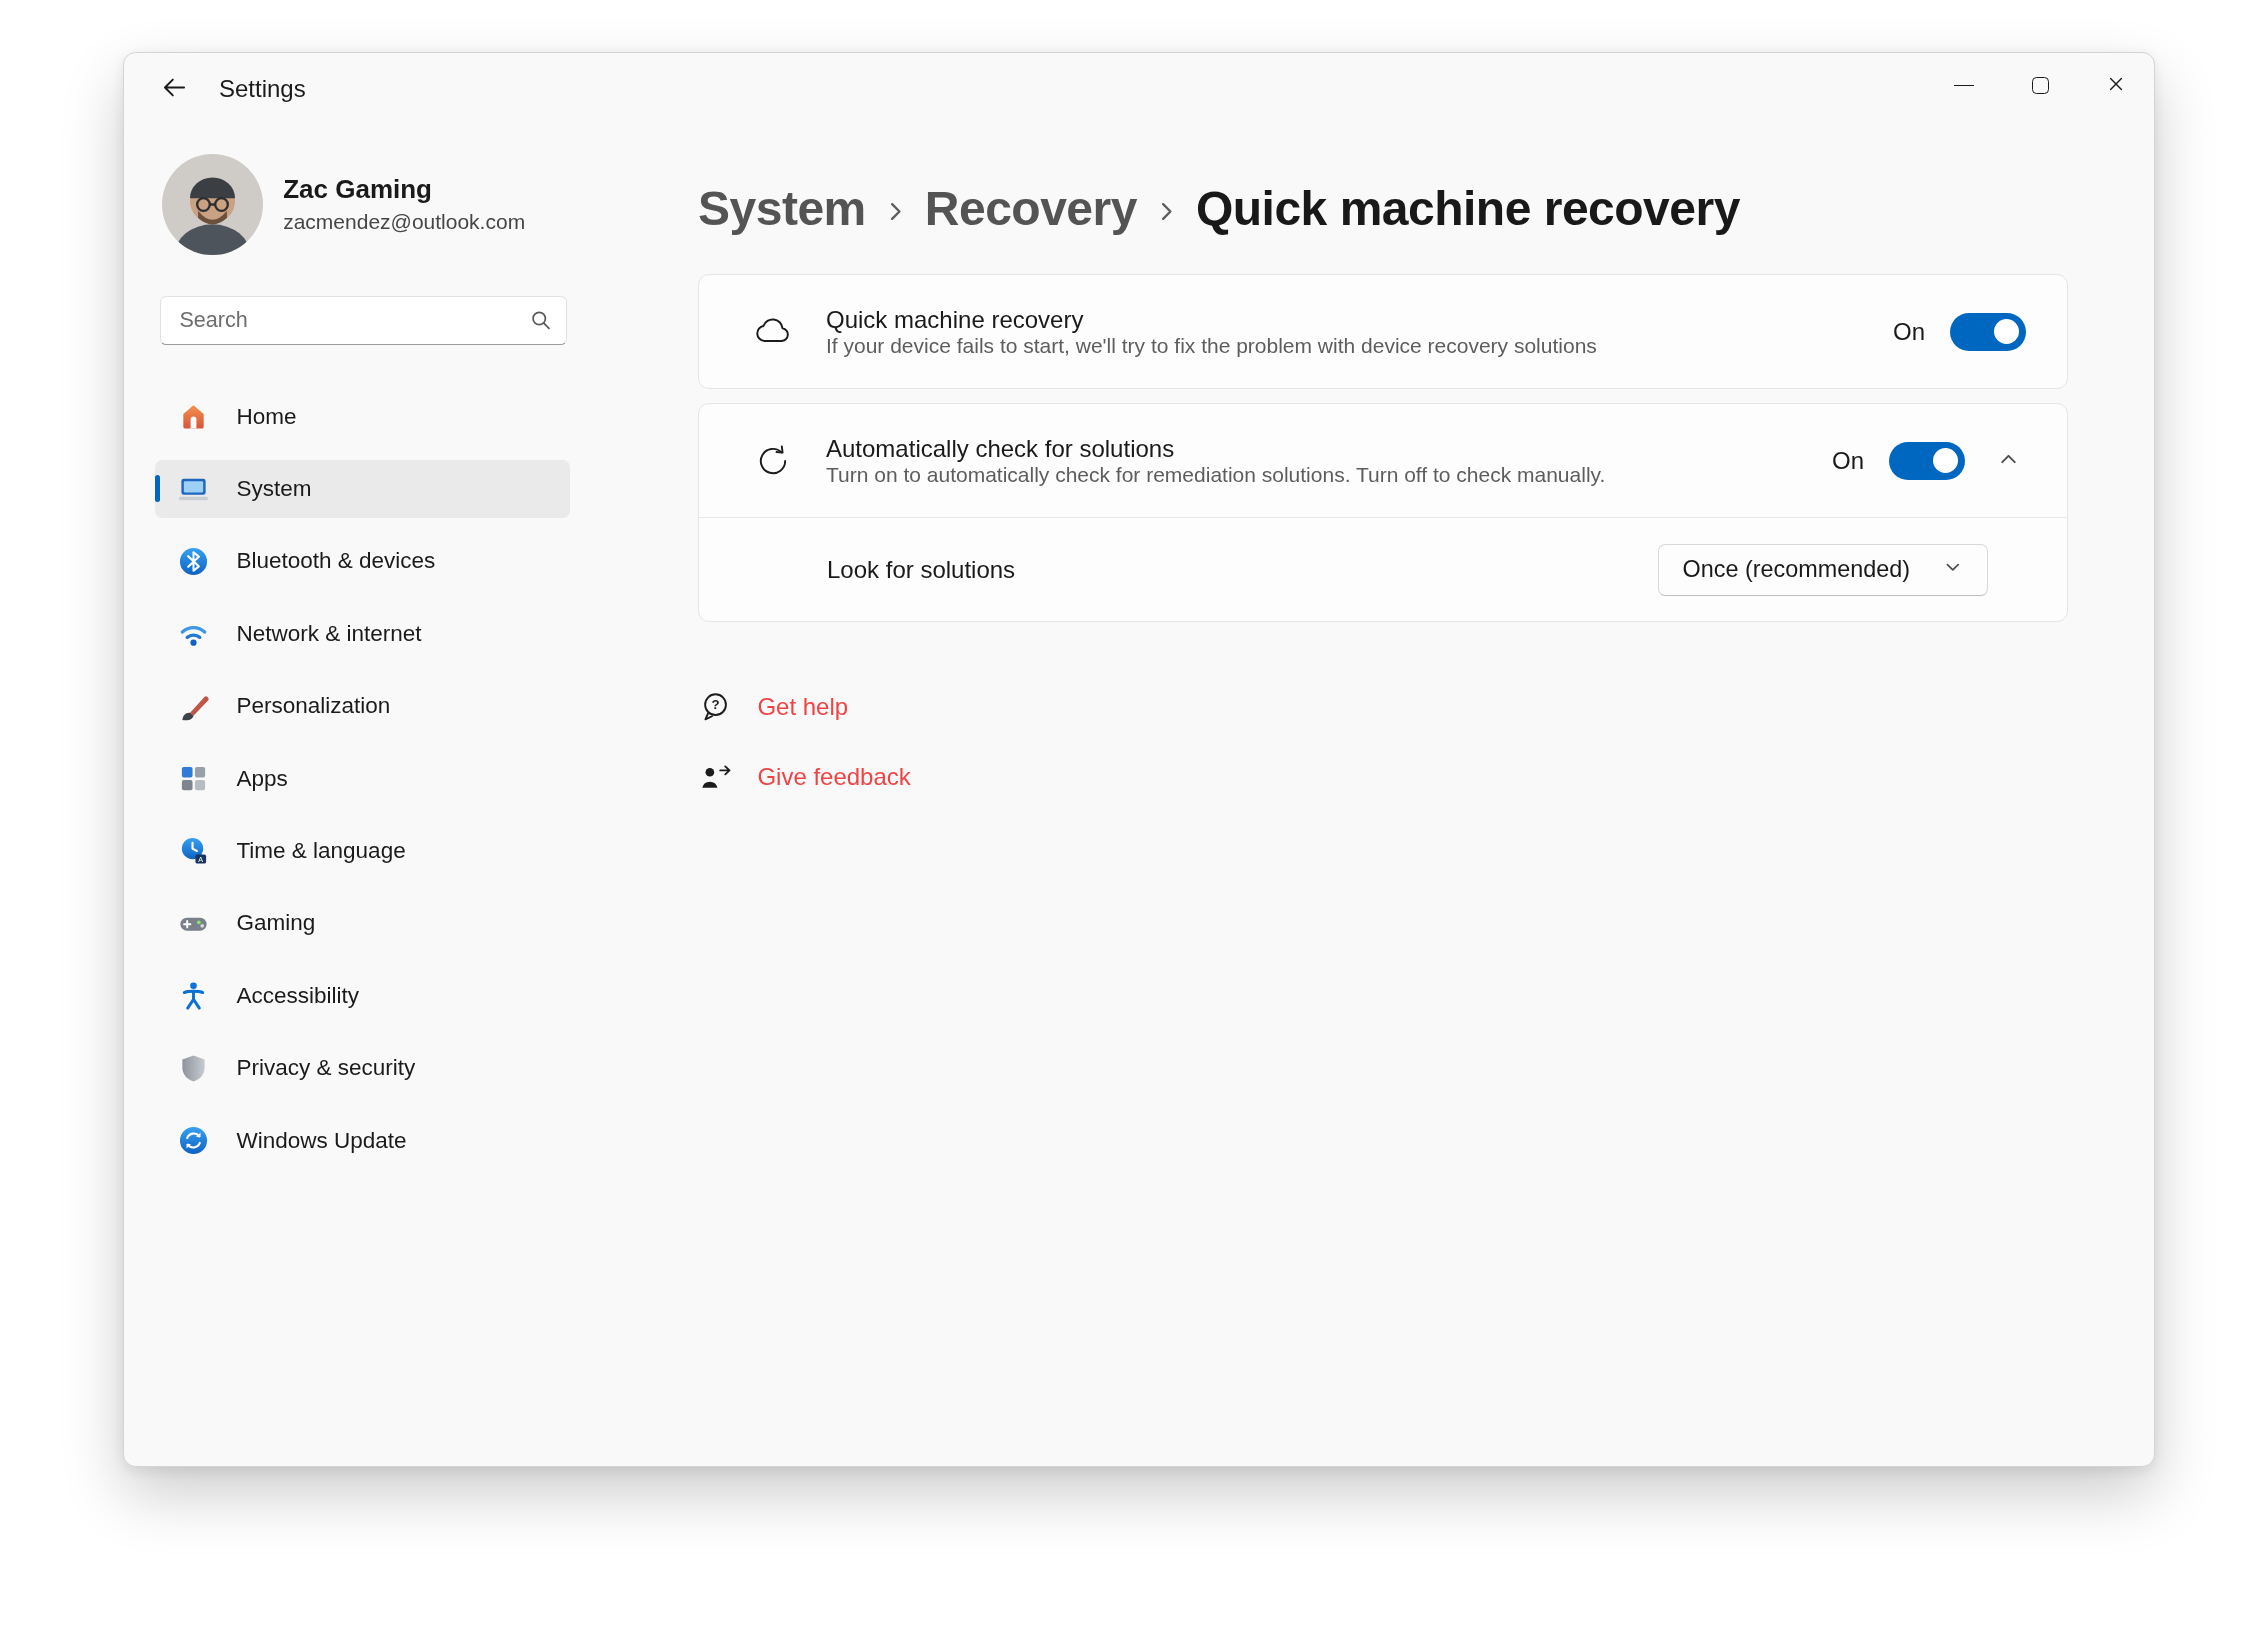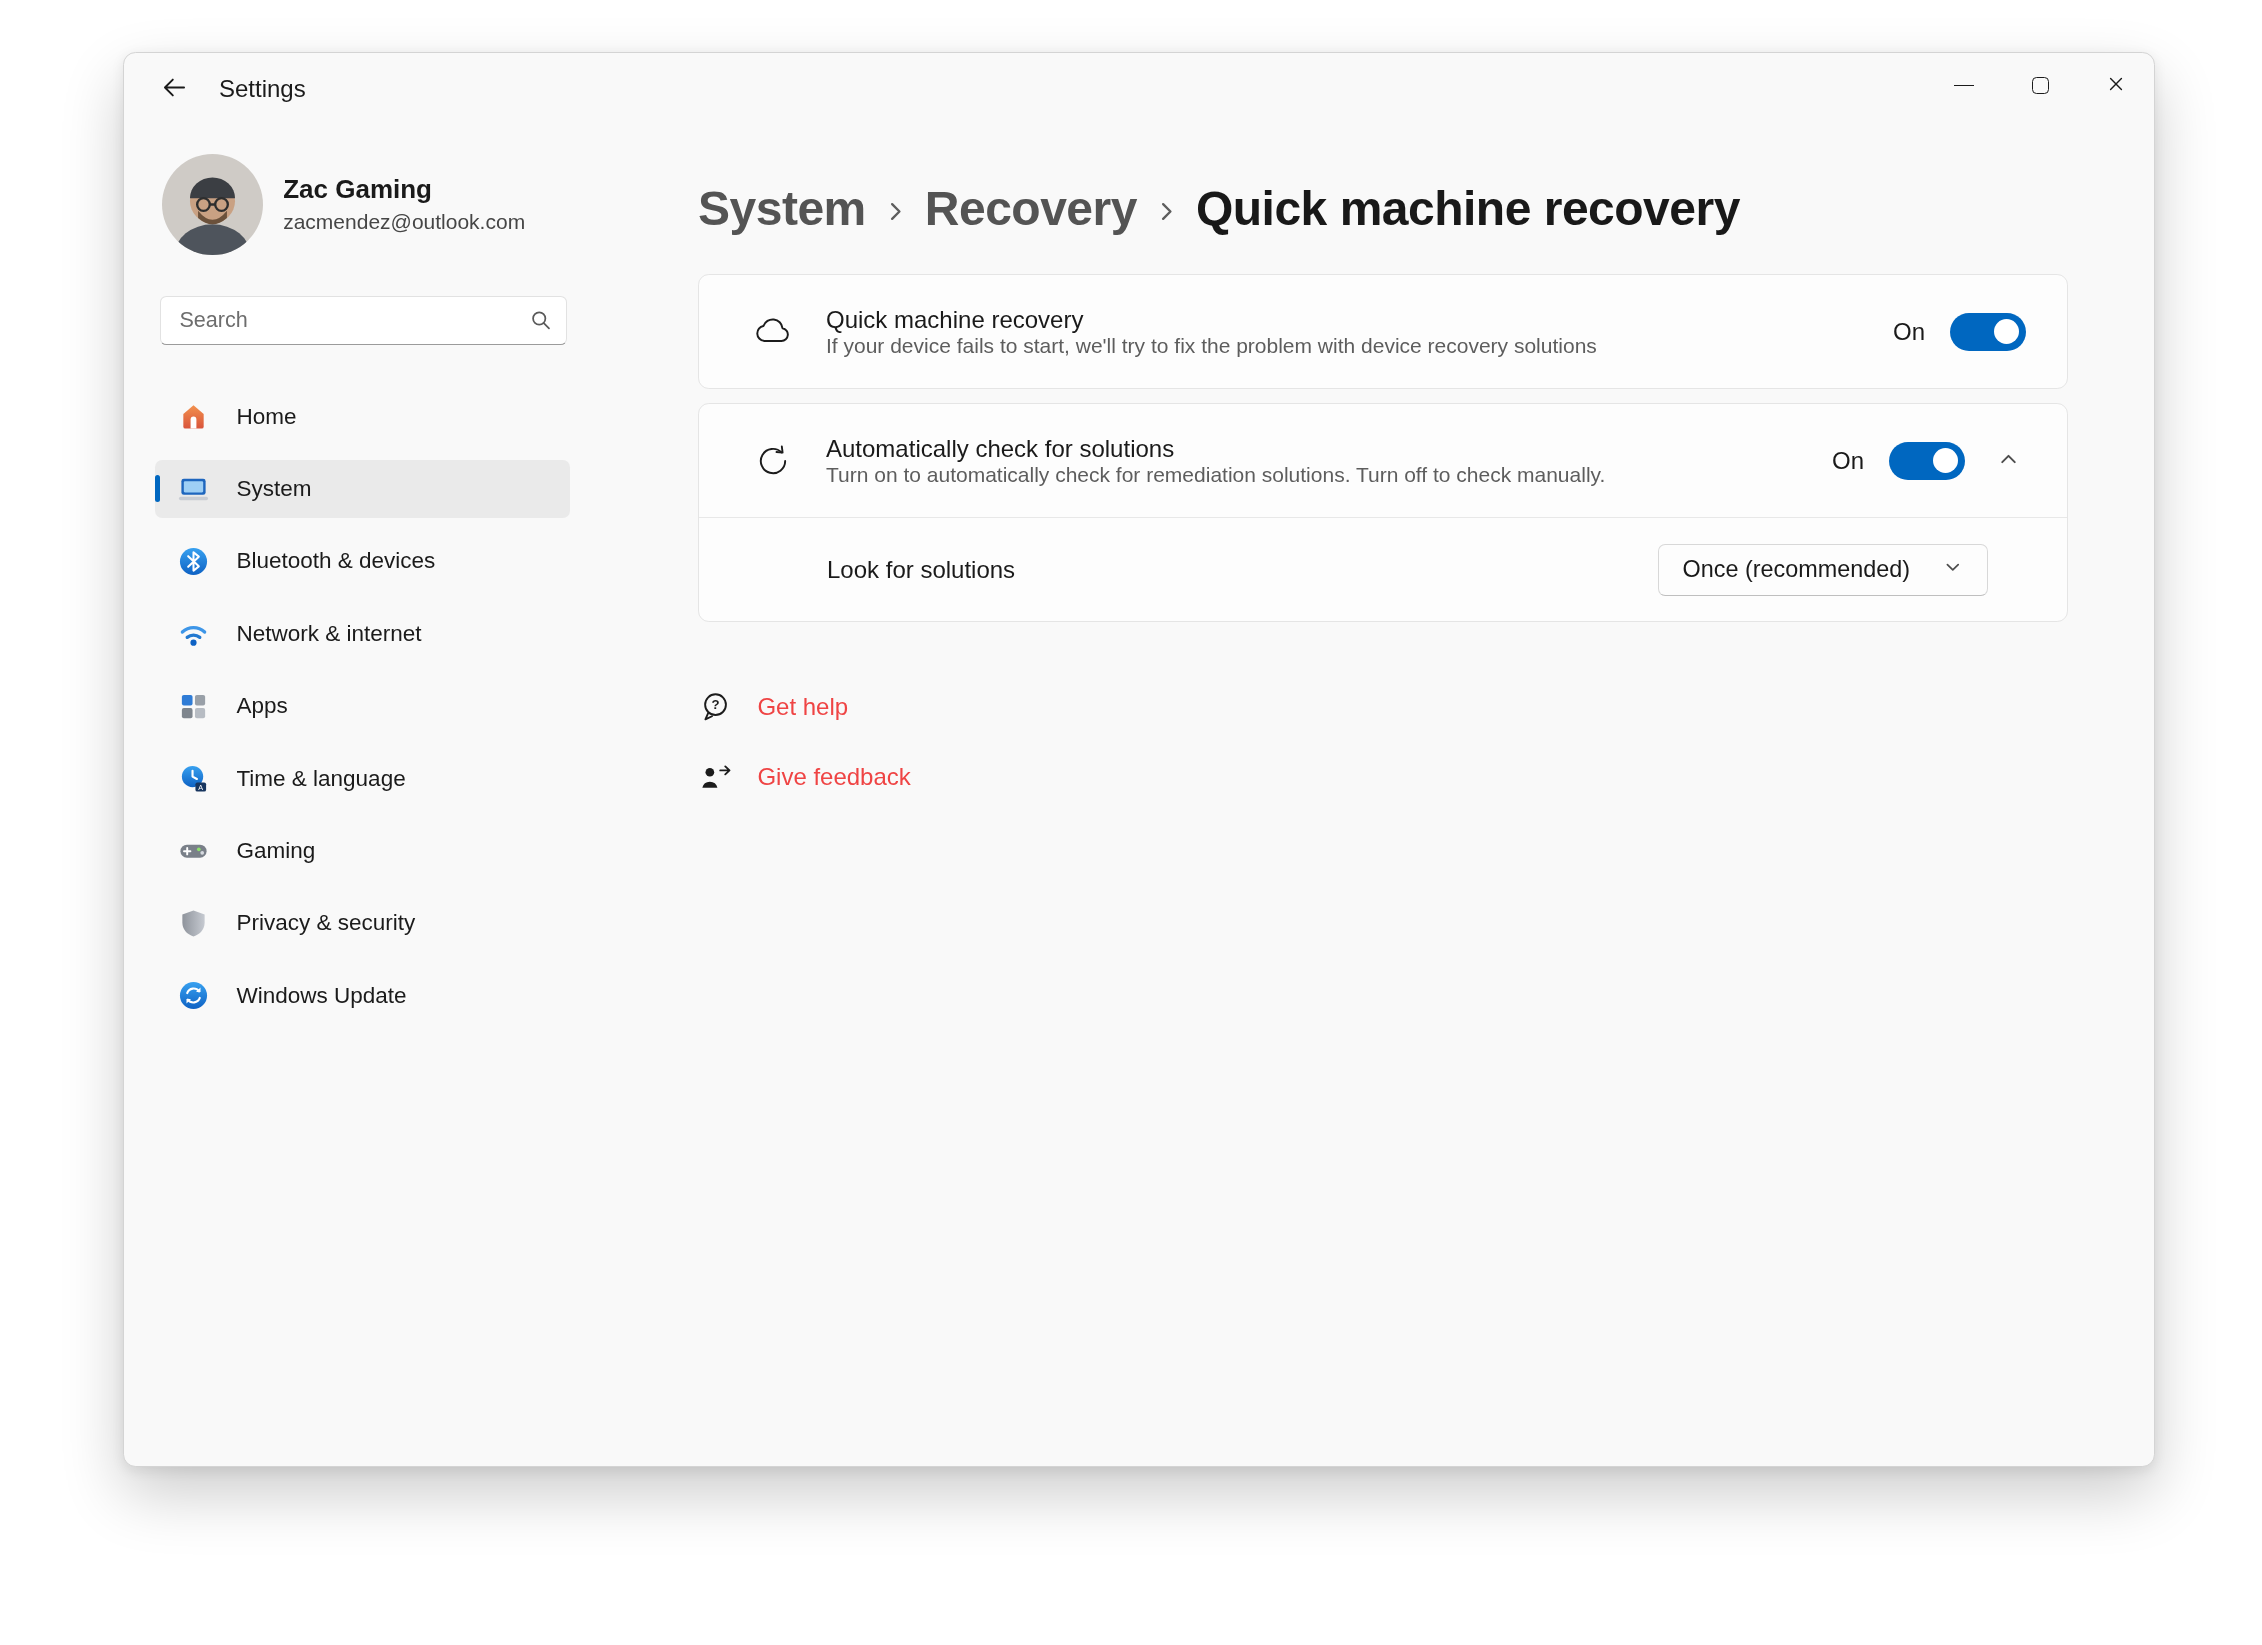--- a/index.html
+++ b/index.html
@@ -204,20 +204,29 @@
           <span class="nav-icon">
             <svg width="31" height="31" viewBox="0 0 32 32">
                 <path d="M4.5 14.5 a17 17 0 0 1 23 0" fill="none" stroke="#3E96E8" stroke-width="3.4" stroke-linecap="round"></path>
                 <path d="M9.5 20 a10.5 10.5 0 0 1 13 0" fill="none" stroke="#2379D0" stroke-width="3.4" stroke-linecap="round"></path>
                 <circle cx="16" cy="25.5" r="3.2" fill="#0E62C4"></circle>
               </svg>
           </span>
           <span>Network &amp; internet</span>
         </div>
 
+        <div class="nav-item">
+          <span class="nav-icon">
+            <svg width="31" height="31" viewBox="0 0 32 32">
+                <path d="M12.5 22.5 L27 6.5 a2.6 2.6 0 0 1 3.8 3.6 L16 25.5 Z" fill="#C05648"></path>
+                <path d="M4.5 30 c.5 -5 3.5 -8 8 -7.5 l3.5 3 c-1 4 -5.5 5.5 -11.5 4.5 Z" fill="#3E4147"></path>
+              </svg>
+          </span>
+          <span>Personalization</span>
+        </div>
 
         <div class="nav-item">
           <span class="nav-icon">
             <svg width="31" height="31" viewBox="0 0 32 32">
                 <rect x="4" y="4" width="11" height="11" rx="2" fill="#2F7CD6"></rect>
                 <rect x="17.5" y="4" width="10.5" height="11" rx="2" fill="#99A0A8"></rect>
                 <rect x="4" y="17.5" width="11" height="10.5" rx="2" fill="#7E858D"></rect>
                 <rect x="17.5" y="17.5" width="10.5" height="10.5" rx="2" fill="#B7BCC3"></rect>
               </svg>
           </span>
@@ -242,20 +251,30 @@
             <svg width="31" height="31" viewBox="0 0 32 32">
                 <rect x="2.5" y="10" width="27" height="13.5" rx="6.75" fill="#7A8089"></rect>
                 <path d="M9.5 13.5 v6.5 M6.2 16.7 h6.6" stroke="#fff" stroke-width="2" stroke-linecap="round"></path>
                 <circle cx="21.5" cy="14.8" r="1.9" fill="#8EE06E"></circle>
                 <circle cx="25" cy="18.4" r="1.9" fill="#D6DAE0"></circle>
               </svg>
           </span>
           <span>Gaming</span>
         </div>
 
+        <div class="nav-item">
+          <span class="nav-icon">
+            <svg width="31" height="31" viewBox="0 0 32 32">
+                <circle cx="16" cy="6" r="3.4" fill="#0B6FD4"></circle>
+                <path d="M6.5 13 C10 11.2 22 11.2 25.5 13" stroke="#0B6FD4" stroke-width="3" fill="none" stroke-linecap="round"></path>
+                <path d="M16 11.5 V20 M16 20 L10 29 M16 20 L22 29" stroke="#0B6FD4" stroke-width="3" fill="none" stroke-linecap="round" stroke-linejoin="round"></path>
+              </svg>
+          </span>
+          <span>Accessibility</span>
+        </div>
 
         <div class="nav-item">
           <span class="nav-icon">
             <svg width="31" height="31" viewBox="0 0 32 32">
                 <path d="M16 2.5 L27.5 6.8 V15 c0 7.2 -4.6 12 -11.5 14.5 C9.1 27 4.5 22.2 4.5 15 V6.8 Z" fill="url(#gShield)"></path>
               </svg>
           </span>
           <span>Privacy &amp; security</span>
         </div>
 

